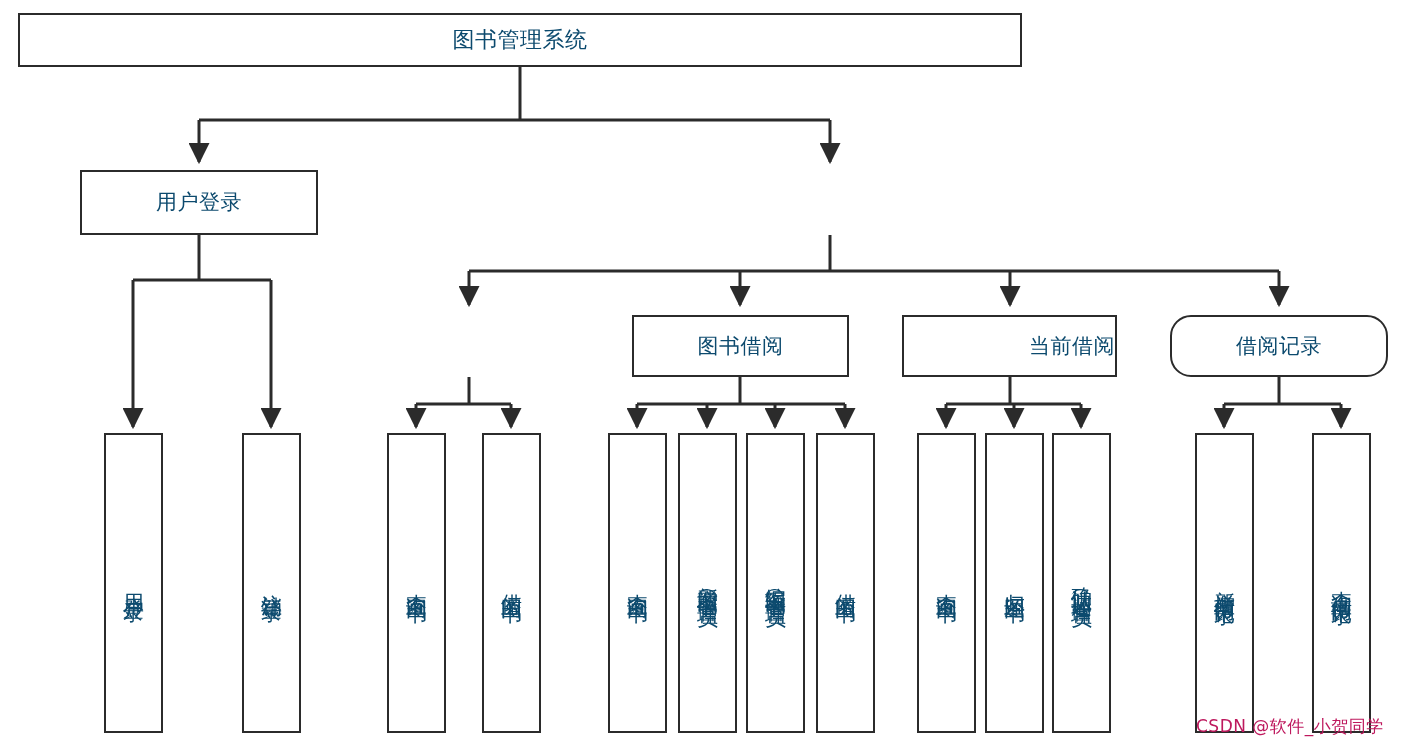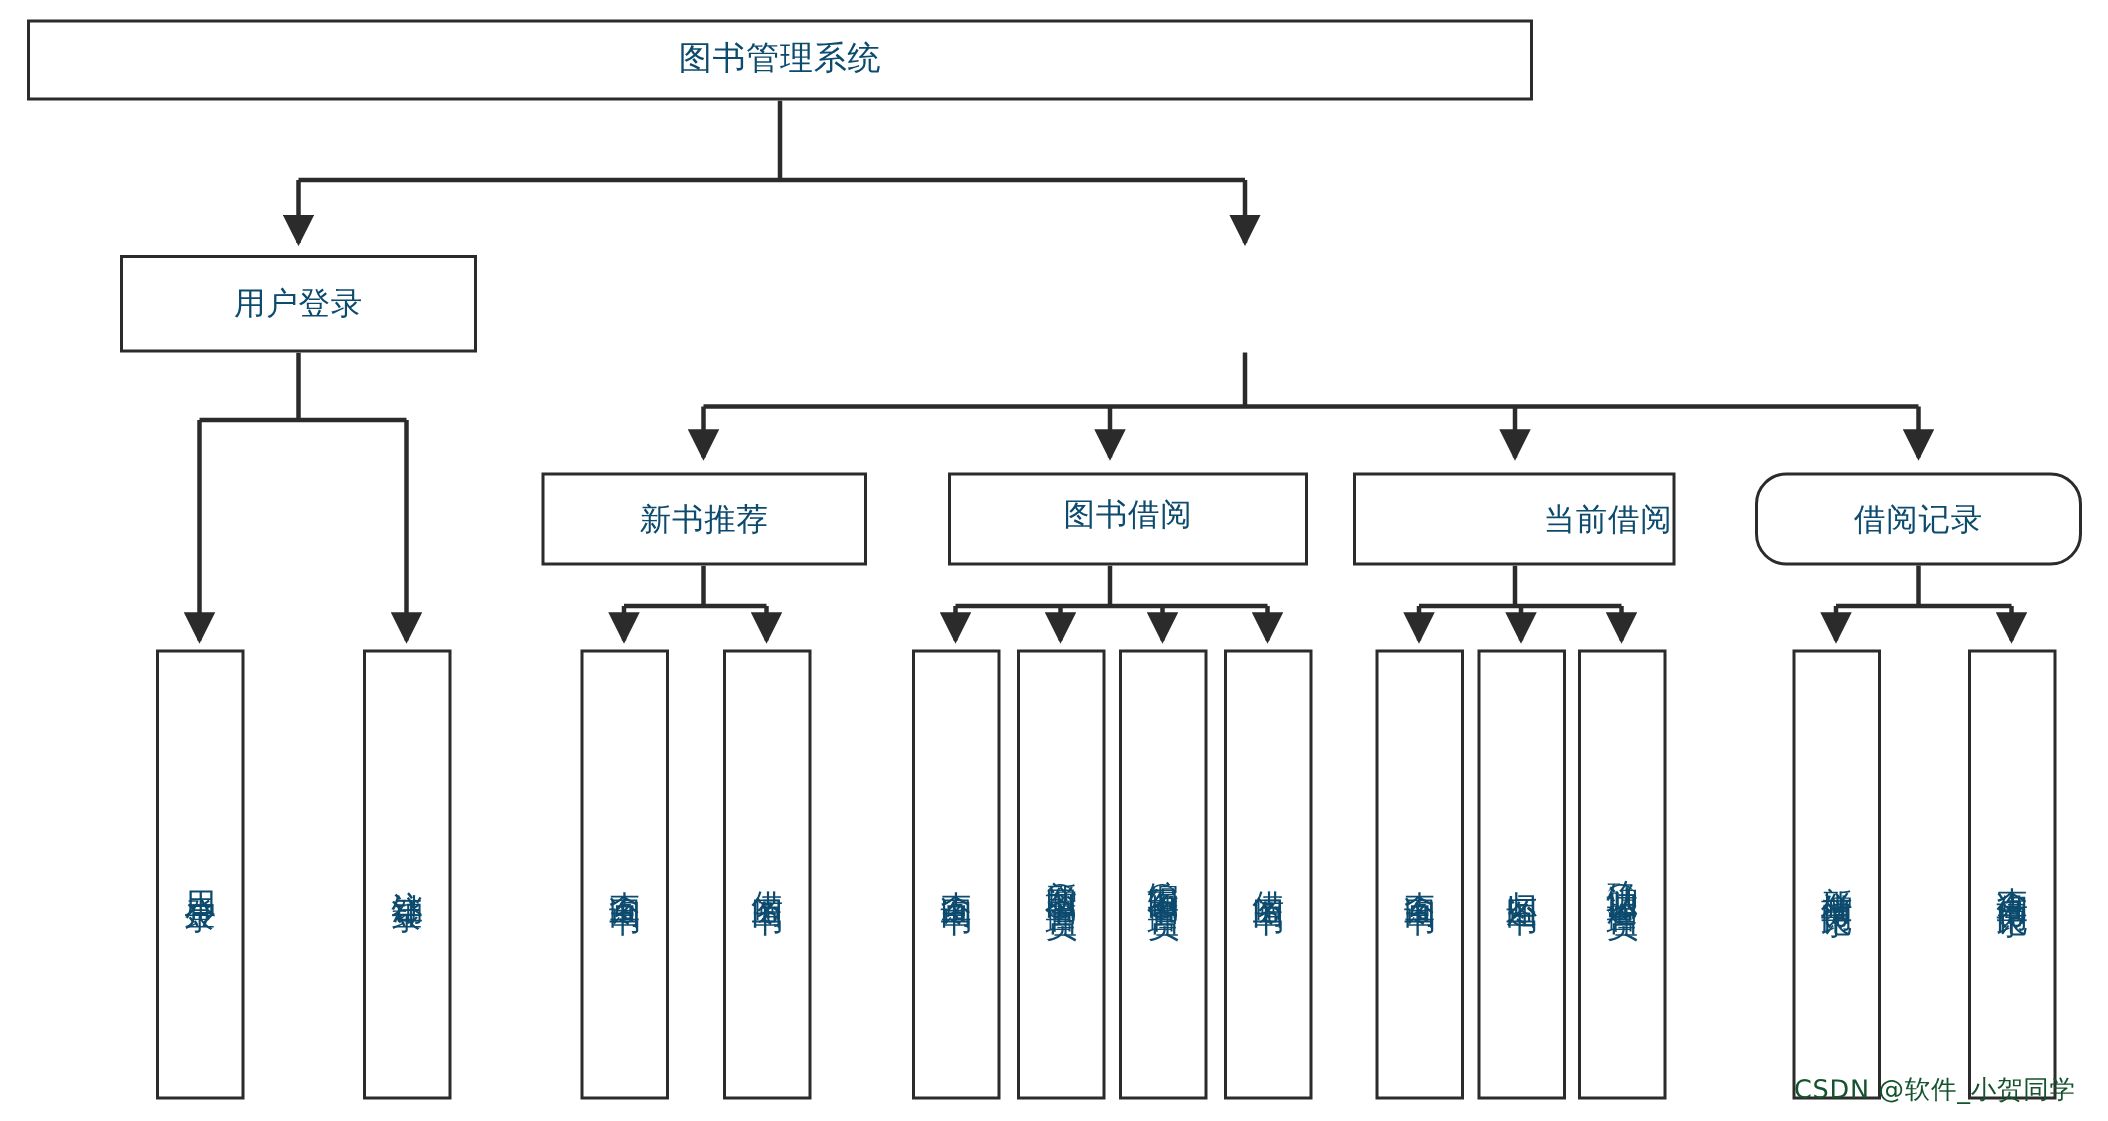--- a/index.html
+++ b/index.html
@@ -60,21 +60,21 @@
     text-orientation: upright;
     font-size: 21px;
     line-height: 1.05;
     letter-spacing: 3px;
     max-height: 100%;
     white-space: nowrap;
   }
   .watermark {
     position: absolute;
     font-size: 17px;
-    color: #14532d;
+    color: #be185d;
     white-space: nowrap;
     z-index: 5;
     letter-spacing: 0.5px;
   }
 </style>
 </head>
 <body>
 
 <div id="canvas">
 
@@ -129,24 +129,21 @@
   </svg>
 
   <div class="node horiz root" style="left:18px; top:13px; width:1004px; height:54px;">
     <span class="label">图书管理系统</span>
   </div>
 
   <div class="node horiz" style="left:80px; top:170px; width:238px; height:65px;">
     <span class="label">用户登录</span>
   </div>
 
-  <div class="node horiz" style="left:361px; top:315px; width:217px; height:62px;">
-    <span class="label">新书推荐</span>
-  </div>
-  <div class="node horiz" style="left:632px; top:315px; width:240px; height:62px;font-family:Liberation Mono, monospace;">
+  <div class="node horiz" style="left:632px; top:315px; width:217px; height:62px;">
     <span class="label">图书借阅</span>
   </div>
   <div class="node horiz" style="left:902px; top:315px; width:215px; height:62px;justify-content:flex-end;">
     <span class="label">当前借阅</span>
   </div>
   <div class="node horiz" style="left:1170px; top:315px; width:218px; height:62px;border-radius:21px;">
     <span class="label">借阅记录</span>
   </div>
 
   <div class="node vert" style="left:104px; top:433px; width:59px; height:300px;">

